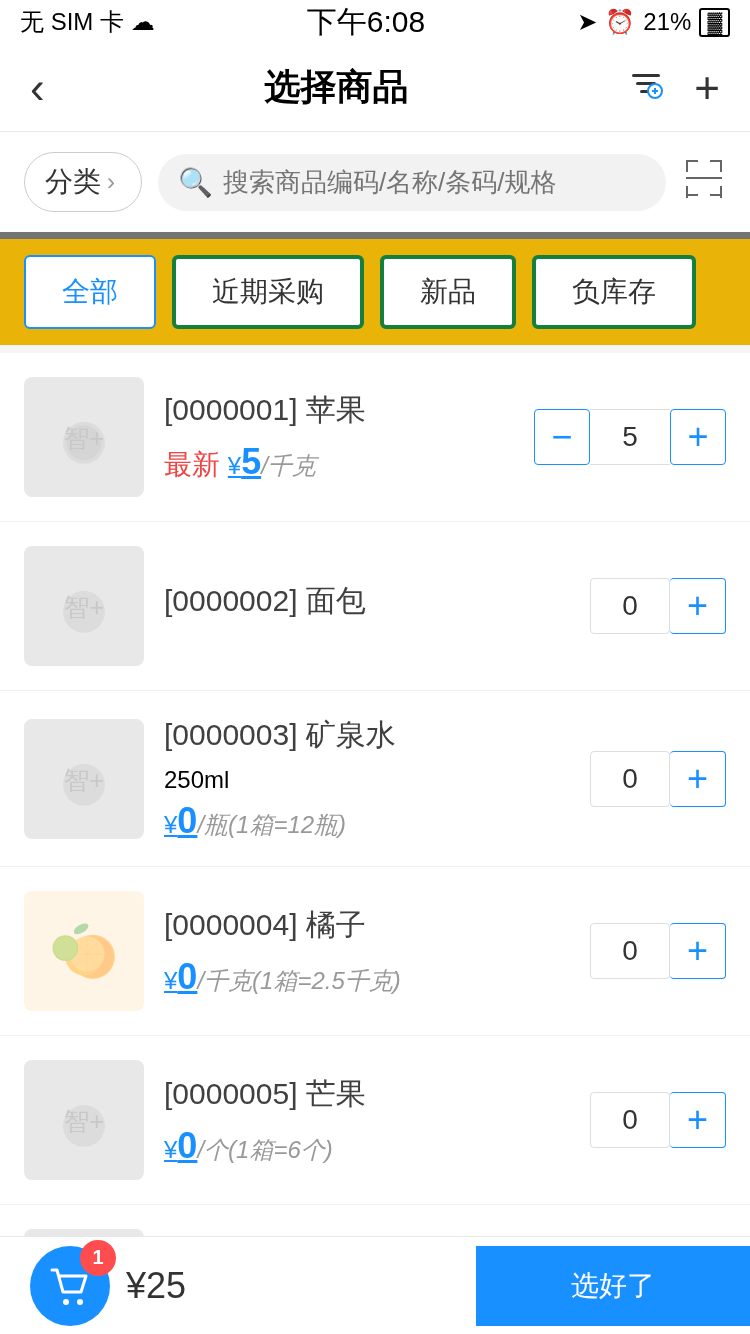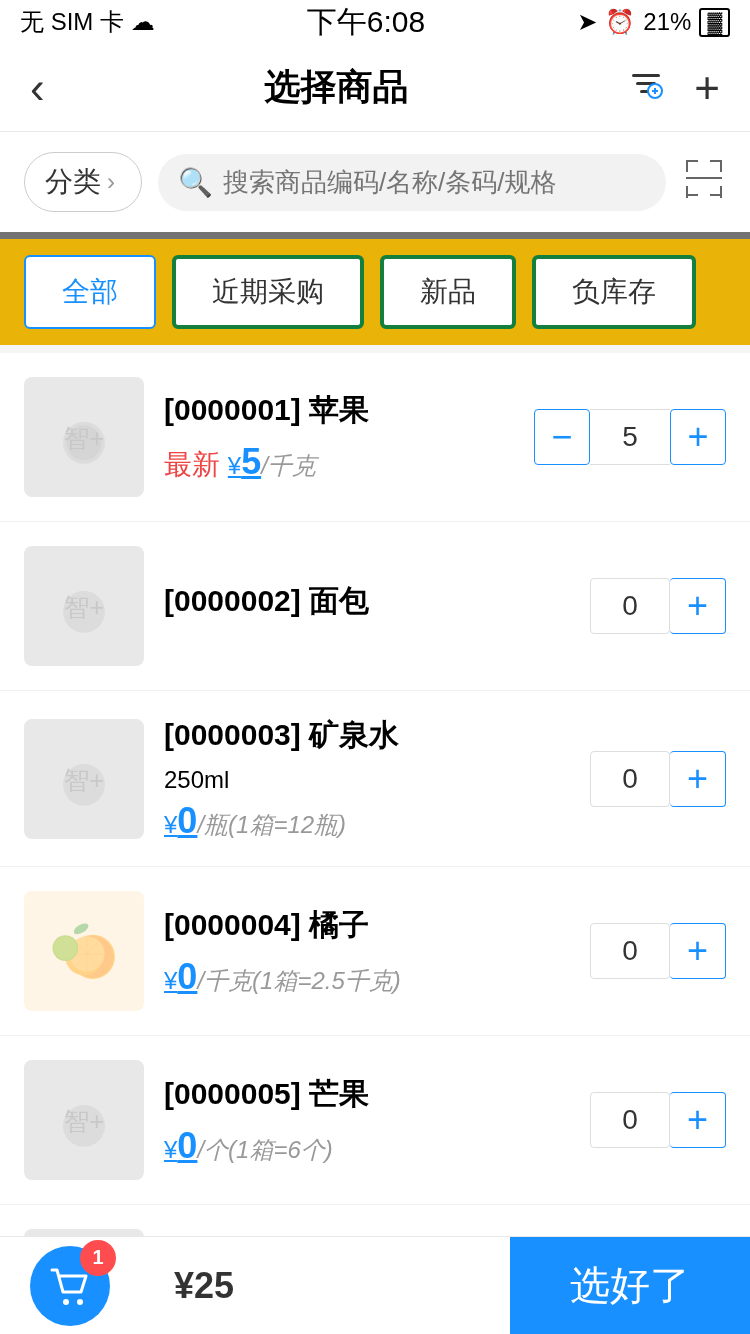--- a/index.html
+++ b/index.html
@@ -152,23 +152,23 @@
       height: 70px;
       opacity: 0.4;
     }
 
     .product-info {
       flex: 1;
       min-width: 0;
     }
     .product-name {
       font-size: 30px;
-      color: #000000;
+      color: #404040;
       margin-bottom: 10px;
-      font-weight: 700;
+      font-weight: 400;
     }
     .product-spec {
       font-size: 24px;
       color: #000000;
       margin-bottom: 6px;
     }
     .product-price {
       font-size: 26px;
       color: #999;
     }
@@ -283,31 +283,30 @@
       width: 36px;
       height: 36px;
       border-radius: 50%;
       display: flex;
       align-items: center;
       justify-content: center;
       font-weight: 600;
     }
     .cart-total {
       font-size: 36px;
-      font-weight: 700;
+      font-weight: 400;
       color: #333;
-      margin-left: 48px;
     }
     .confirm-btn {
       background: #1890ff;
       color: #fff;
-      font-size: 40px;
+      font-size: 28px;
       font-weight: 500;
-      padding: 0 60px;
-      height: 98px;
+      padding: 0 95px;
+      height: 80px;
       border: none;
       cursor: pointer;
       white-space: nowrap;
     }
   </style>
 </head>
 <body>
 
 <div class="status-bar">
   <div class="status-left">

